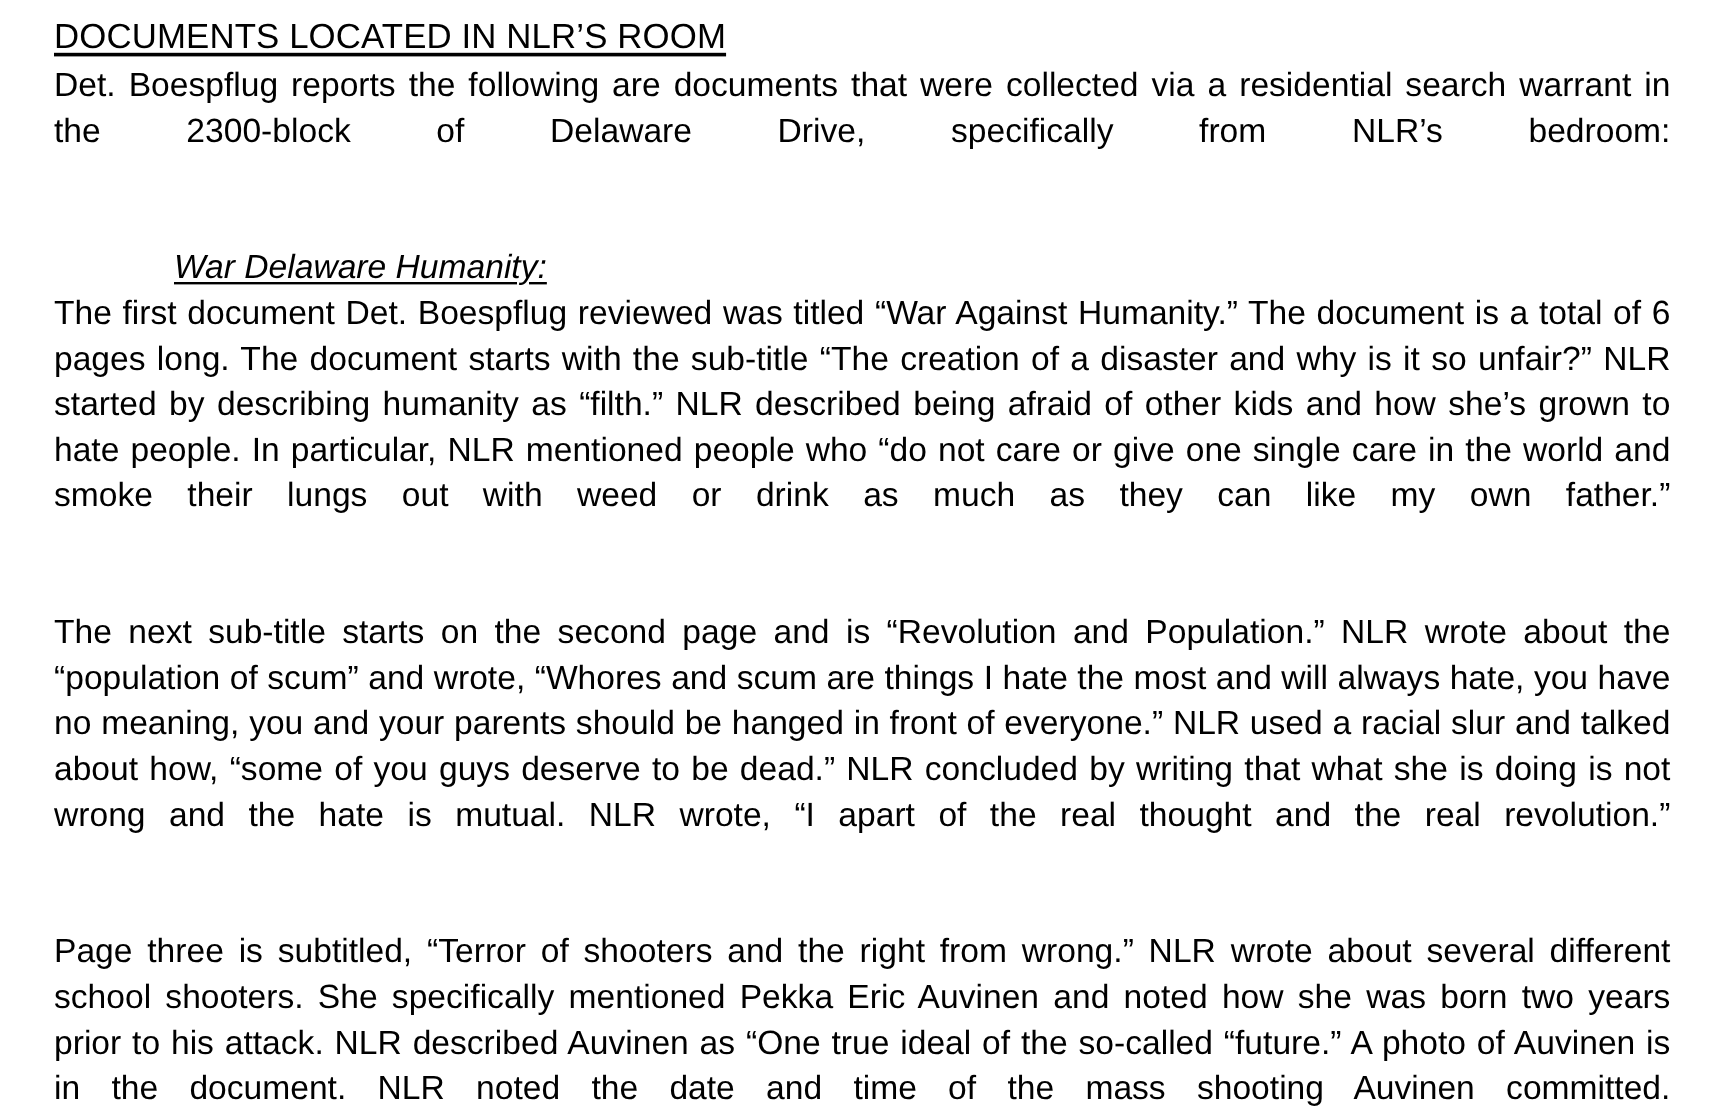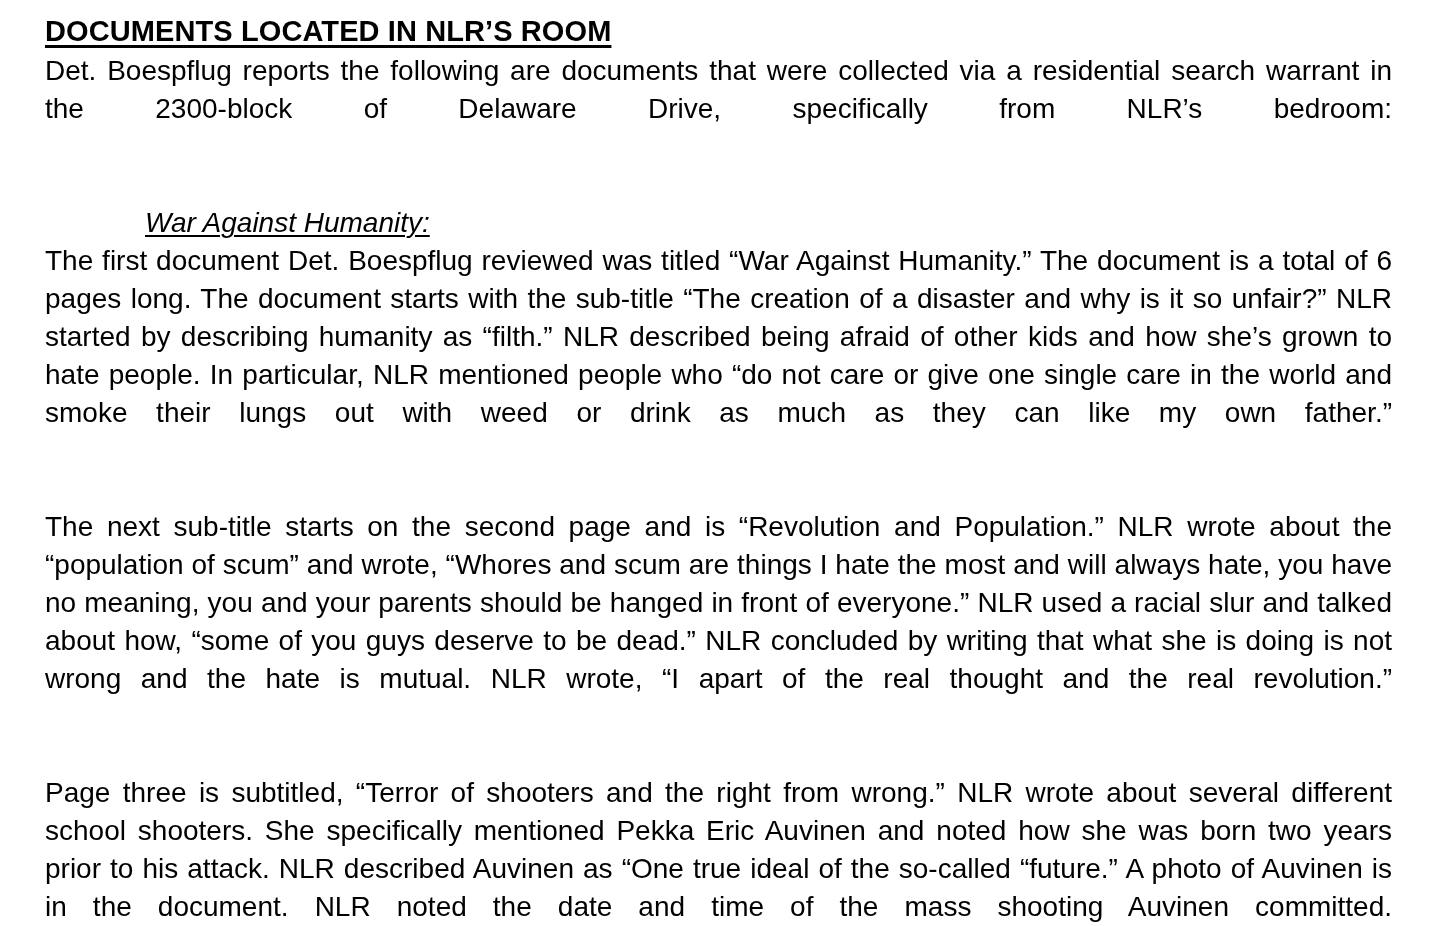--- a/index.html
+++ b/index.html
@@ -28,21 +28,21 @@
   }
 
   .doc-body {
     width: 1347px;
   }
 
   
   .doc-title {
     font-size: 29px;
     line-height: 34px;
-    font-weight: bold;
+    font-weight: normal;
     letter-spacing: 0.1px;
     text-decoration: underline;
     text-underline-offset: 4px;
     text-decoration-thickness: 3px;
     margin: 0 0 0 0;
     white-space: nowrap;
     display: inline-block;
   }
 
   .title-row {
@@ -103,21 +103,21 @@
 
     <div class="title-row">
       <span class="doc-title">DOCUMENTS LOCATED IN NLR’S ROOM</span>
     </div>
 
     <p class="para">Det. Boespflug reports the following are documents that were collected via a residential search warrant in the 2300-block of Delaware Drive, specifically from NLR’s bedroom:</p>
 
     <div class="spacer">&nbsp;</div>
 
     <div class="subhead-row">
-      <span class="subhead">War Against Humanity:</span>
+      <span class="subhead">War Delaware Humanity:</span>
     </div>
 
     <p class="para">The first document Det. Boespflug reviewed was titled “War Against Humanity.” The document is a total of 6 pages long. The document starts with the sub-title “The creation of a disaster and why is it so unfair?” NLR started by describing humanity as “filth.” NLR described being afraid of other kids and how she’s grown to hate people. In particular, NLR mentioned people who “do not care or give one single care in the world and smoke their lungs out with weed or drink as much as they can like my own father.”</p>
 
     <div class="spacer">&nbsp;</div>
 
     <p class="para">The next sub-title starts on the second page and is “Revolution and Population.” NLR wrote about the “population of scum” and wrote, “Whores and scum are things I hate the most and will always hate, you have no meaning, you and your parents should be hanged in front of everyone.” NLR used a racial slur and talked about how, “some of you guys deserve to be dead.” NLR concluded by writing that what she is doing is not wrong and the hate is mutual. NLR wrote, “I apart of the real thought and the real revolution.”</p>
 
     <div class="spacer">&nbsp;</div>
 

